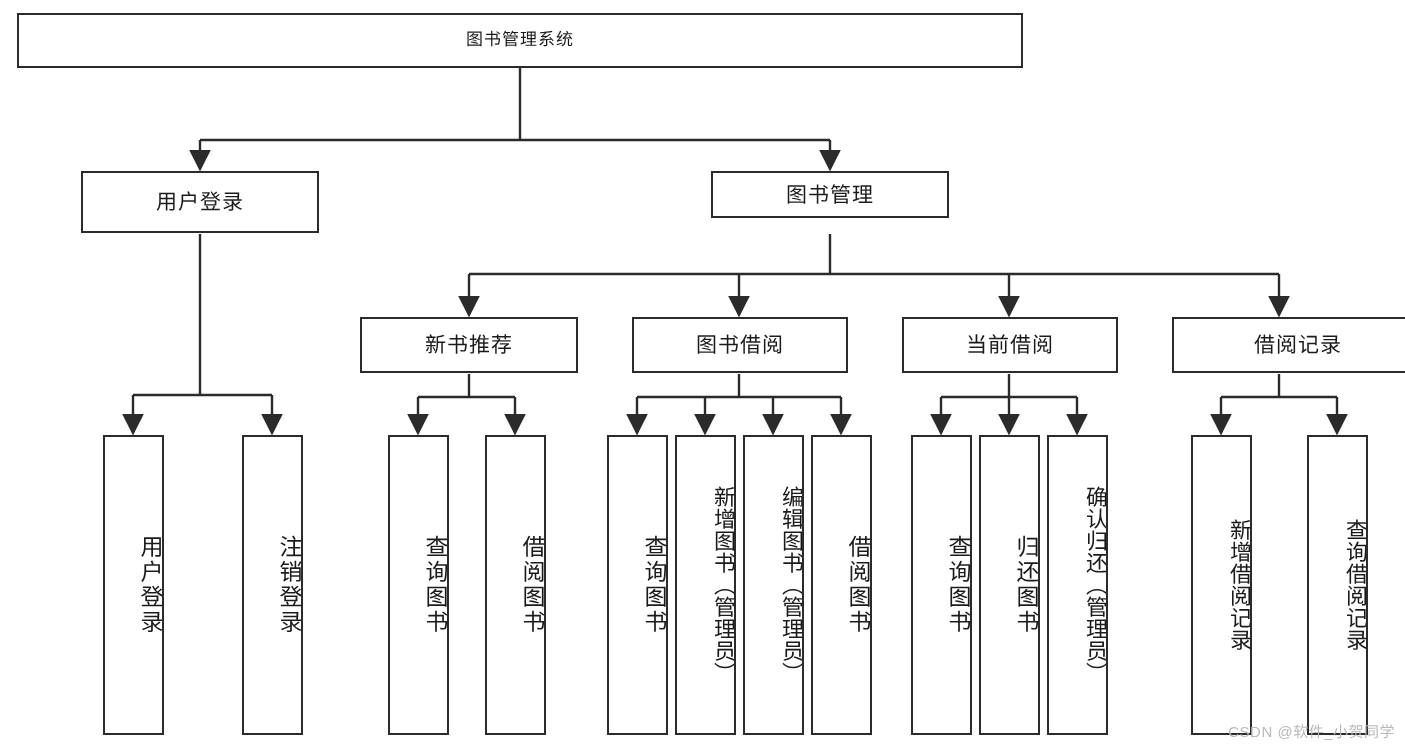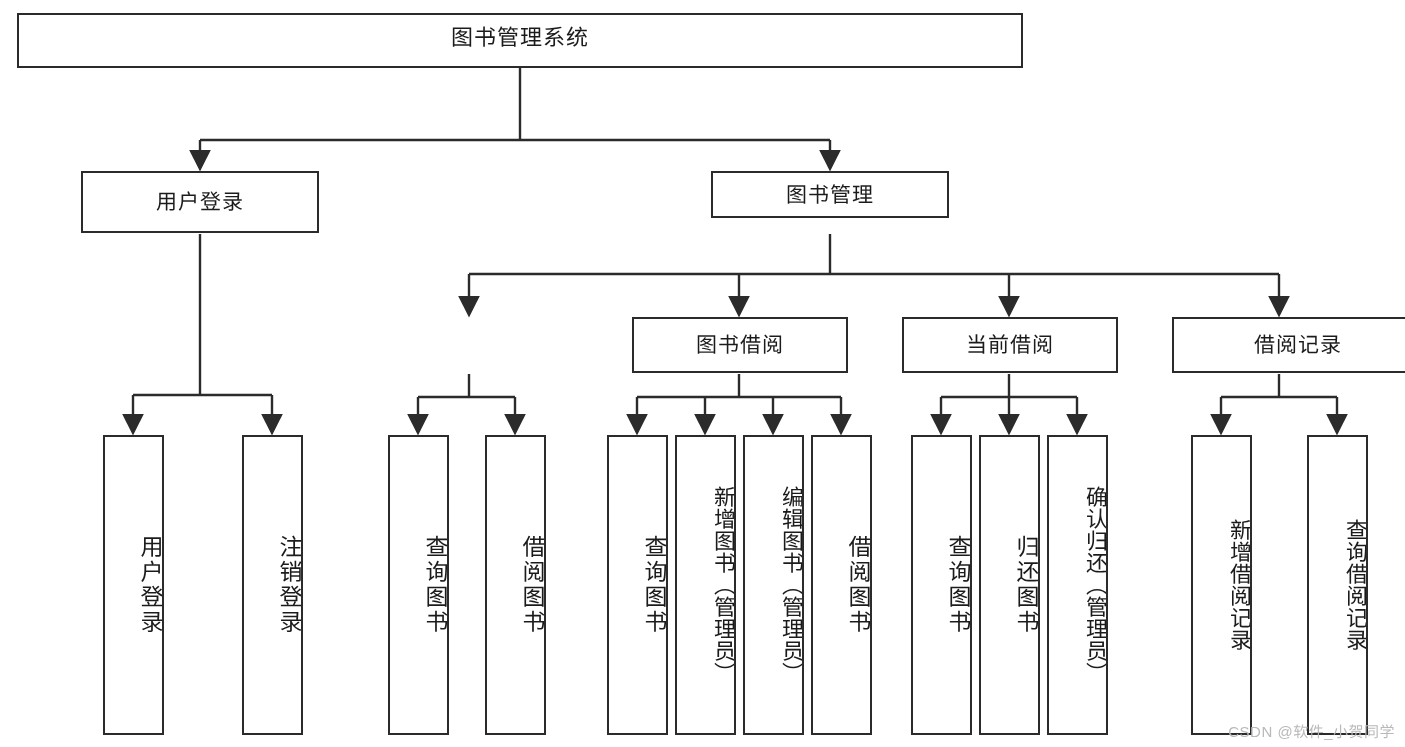--- a/index.html
+++ b/index.html
@@ -37,22 +37,21 @@
     color: #1b1b1b;
     z-index: 2;
   }
   .node.horiz {
     font-size: 21px;
     letter-spacing: 1px;
     line-height: 1.2;
     white-space: nowrap;
   }
   .node.root {
-    font-size: 22px;
-    font-family: Liberation Mono, monospace;
+    font-size: 17px;
   }
   .node.vert {
     writing-mode: vertical-rl;
     text-orientation: upright;
     font-size: 23px;
     letter-spacing: 2px;
     line-height: 1.05;
     padding-top: 6px;
     padding-bottom: 6px;
     align-items: flex-start;
@@ -135,20 +134,23 @@
   </div>
 
   <div class="node horiz" style="left:81px; top:171px; width:238px; height:62px;">
     <span>用户登录</span>
   </div>
 
   <div class="node horiz" style="left:711px; top:171px; width:238px; height:47px;">
     <span>图书管理</span>
   </div>
 
+  <div class="node horiz" style="left:360px; top:317px; width:218px; height:56px;">
+    <span>新书推荐</span>
+  </div>
 
   <div class="node horiz" style="left:632px; top:317px; width:216px; height:56px;">
     <span>图书借阅</span>
   </div>
 
   <div class="node horiz" style="left:902px; top:317px; width:216px; height:56px;">
     <span>当前借阅</span>
   </div>
 
   <div class="node horiz" style="left:1172px; top:317px; width:252px; height:56px;">

